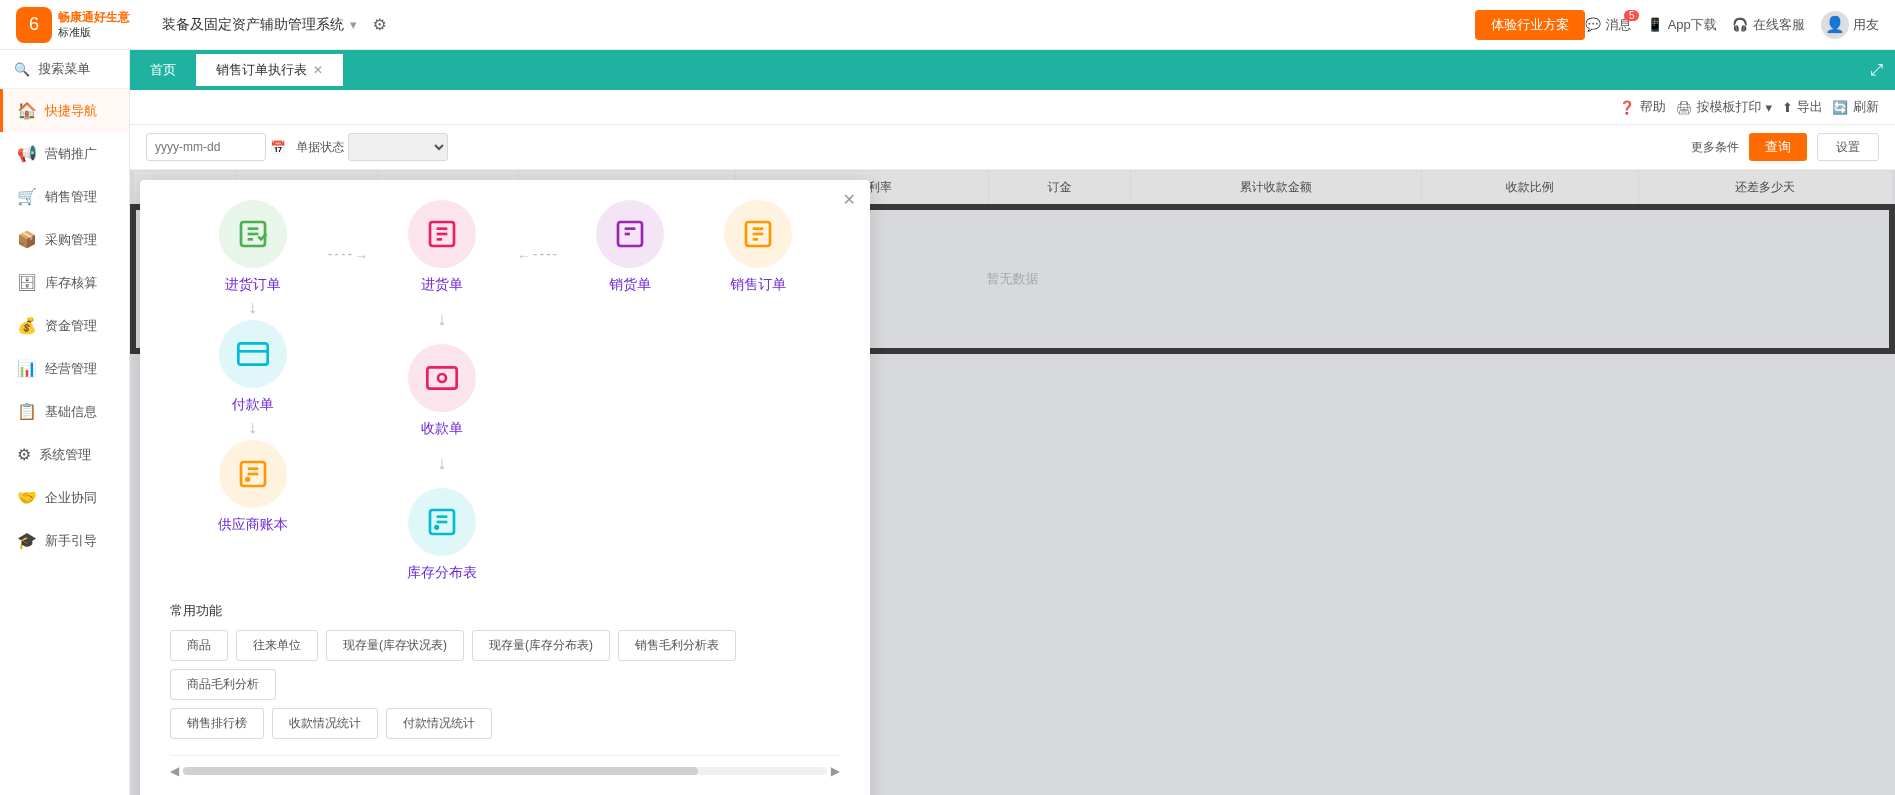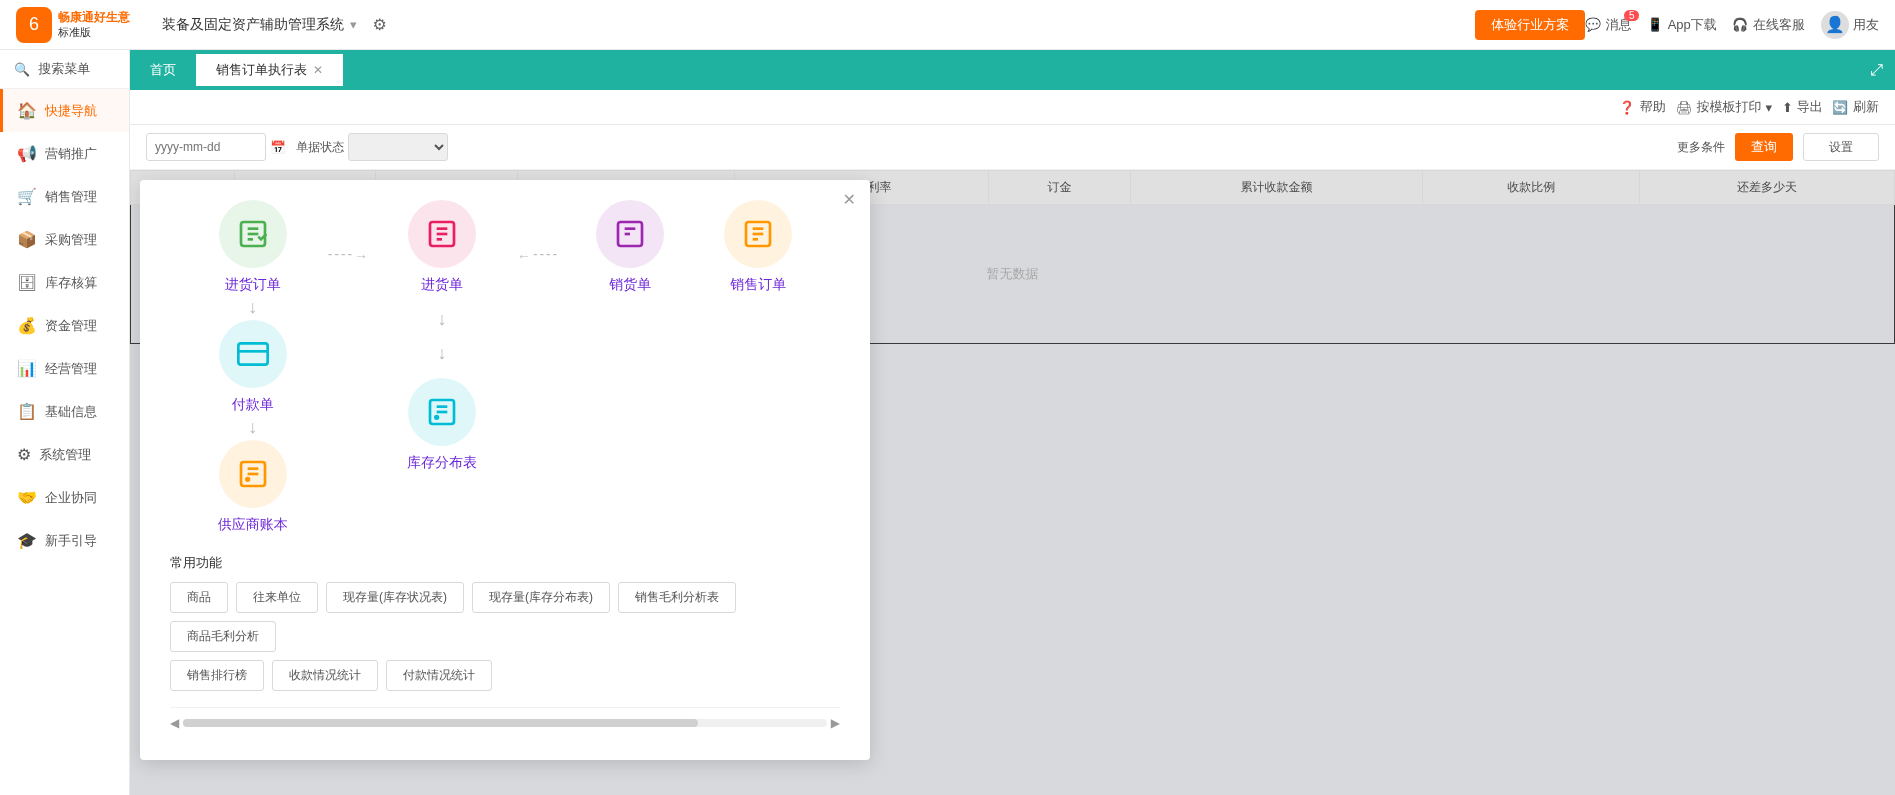--- a/index.html
+++ b/index.html
@@ -47,27 +47,27 @@
 
     
     .filter-bar { display: flex; align-items: center; padding: 8px 16px; background: #fff; border-bottom: 1px solid #f0f0f0; gap: 10px; flex-shrink: 0; flex-wrap: wrap; }
     .filter-date { display: flex; align-items: center; gap: 4px; }
     .filter-label { font-size: 12px; color: #555; }
     .date-input { border: 1px solid #d9d9d9; border-radius: 3px; padding: 4px 8px; font-size: 12px; color: #bbb; height: 28px; width: 120px; }
     .cal-icon { color: #bbb; cursor: pointer; }
     .status-select { border: 1px solid #d9d9d9; border-radius: 3px; padding: 4px 8px; font-size: 12px; color: #555; height: 28px; min-width: 100px; }
     .more-filter { color: #555; font-size: 12px; cursor: pointer; }
     .query-btn { background: #ff6b00; color: white; border: none; padding: 4px 16px; border-radius: 3px; cursor: pointer; font-size: 13px; height: 28px; }
-    .set-btn { background: #fff; color: #555; border: 1px solid #d9d9d9; padding: 4px 25px; border-radius: 3px; cursor: pointer; font-size: 12px; height: 28px; }
+    .set-btn { background: #fff; color: #555; border: 1px solid #d9d9d9; padding: 4px 18px; border-radius: 3px; cursor: pointer; font-size: 12px; height: 28px; }
 
     
     .table-area { flex: 1; overflow: auto; }
     table { width: 100%; border-collapse: collapse; font-size: 12px; }
     th { background: #fafafa; border: 1px solid #f0f0f0; padding: 8px 10px; text-align: center; color: #555; font-weight: 500; white-space: nowrap; }
-    td { border: 1px solid #404040; padding: 8px 10px; text-align: center; color: #555; margin-left: 24px; }
+    td { border: 6px solid #404040; padding: 8px 10px; text-align: center; color: #555; margin-left: 24px; }
     .empty-data { text-align: center; color: #bbb; padding: 60px 0; font-size: 13px; }
 
     
     .popup-overlay { position: absolute; top: 0; left: 0; right: 0; bottom: 0; background: rgba(0,0,0,0.1); z-index: 100; display: flex; justify-content: flex-start; align-items: flex-start; }
     .popup { background: #fff; border-radius: 4px; box-shadow: 0 4px 20px rgba(0,0,0,0.15); width: 730px; margin: 10px; padding: 20px 30px 30px; position: relative; }
     .popup-close { position: absolute; top: 10px; right: 14px; color: #999; cursor: pointer; font-size: 16px; background: none; border: none; }
     .flow-node { display: flex; flex-direction: column; align-items: center; gap: 8px; }
     .flow-circle { width: 68px; height: 68px; border-radius: 50%; display: flex; align-items: center; justify-content: center; font-size: 28px; }
     .flow-label { font-size: 14px; color: #6d28d9; }
 
@@ -309,20 +309,29 @@
                     <svg width="32" height="32" viewBox="0 0 24 24" fill="none" stroke="#e91e63" stroke-width="2">
                         <rect x="3" y="3" width="18" height="18" rx="2"></rect>
                         <line x1="8" y1="8" x2="16" y2="8"></line>
                         <line x1="8" y1="12" x2="16" y2="12"></line>
                         <line x1="8" y1="16" x2="12" y2="16"></line>
                       </svg>
                   </div>
                   <span class="flow-label">进货单</span>
                 </div>
                 <div class="arrow-down">↓</div>
+                <div class="flow-node">
+                  <div class="flow-circle" style="background:#fce4ec; color:#e91e63; width:68px; height:68px;">
+                    <svg width="32" height="32" viewBox="0 0 24 24" fill="none" stroke="#e91e63" stroke-width="2">
+                        <rect x="1" y="4" width="22" height="16" rx="2"></rect>
+                        <circle cx="12" cy="12" r="3"></circle>
+                      </svg>
+                  </div>
+                  <span class="flow-label">收款单</span>
+                </div>
                 <div class="arrow-down">↓</div>
                 <div class="flow-node">
                   <div class="flow-circle" style="background:#e0f7fa; color:#00bcd4; width:68px; height:68px;">
                     <svg width="32" height="32" viewBox="0 0 24 24" fill="none" stroke="#00bcd4" stroke-width="2">
                         <rect x="3" y="3" width="18" height="18" rx="2"></rect>
                         <line x1="8" y1="8" x2="16" y2="8"></line>
                         <line x1="8" y1="12" x2="16" y2="12"></line>
                         <circle cx="8" cy="16" r="1" fill="#00bcd4"></circle>
                       </svg>
                   </div>

